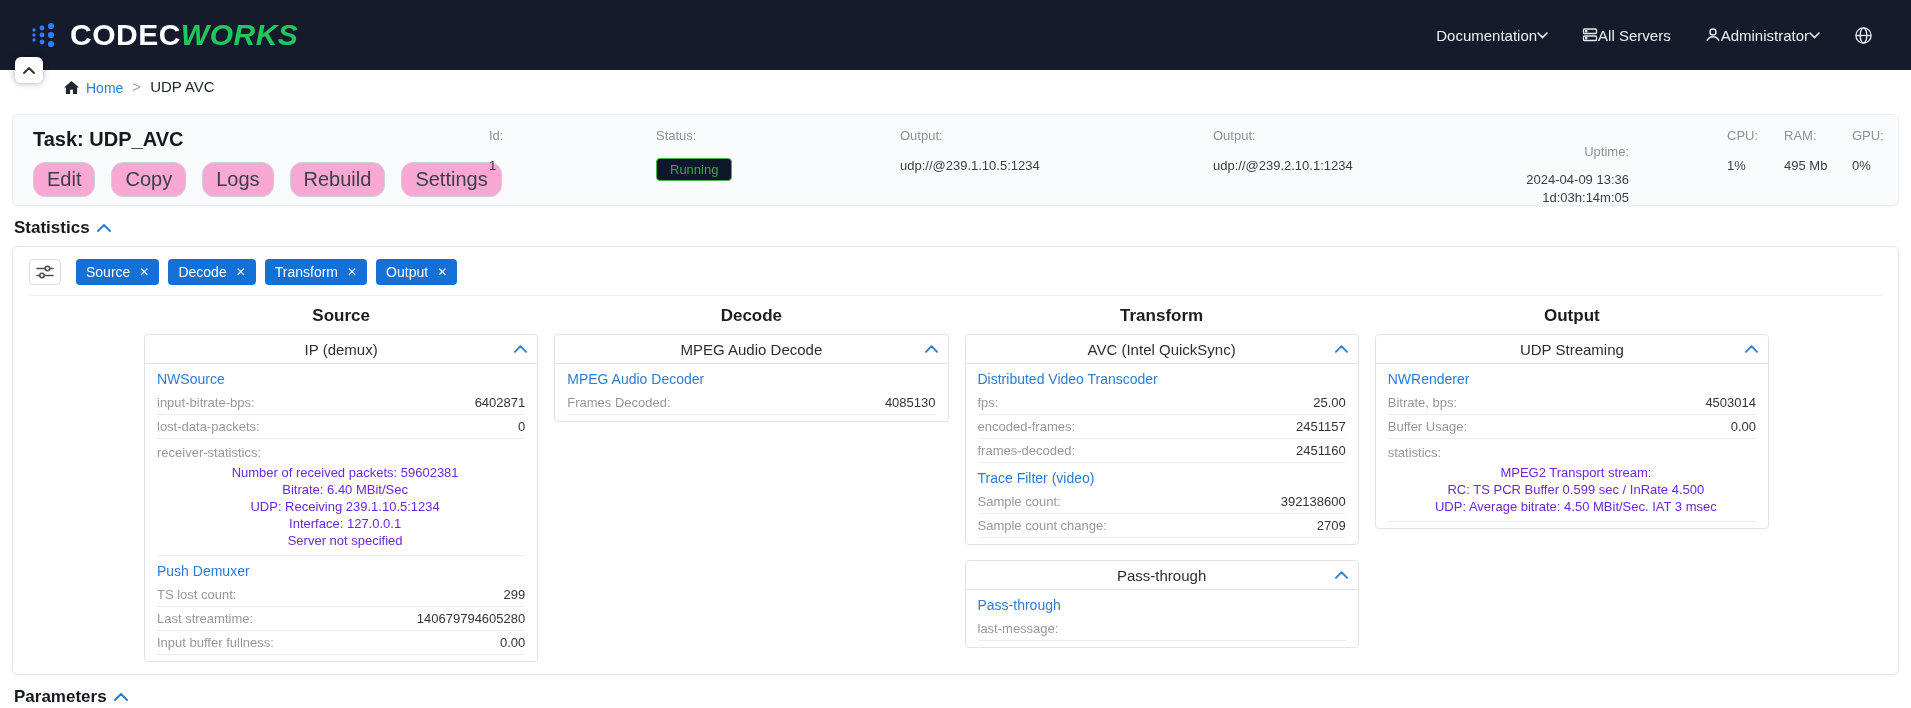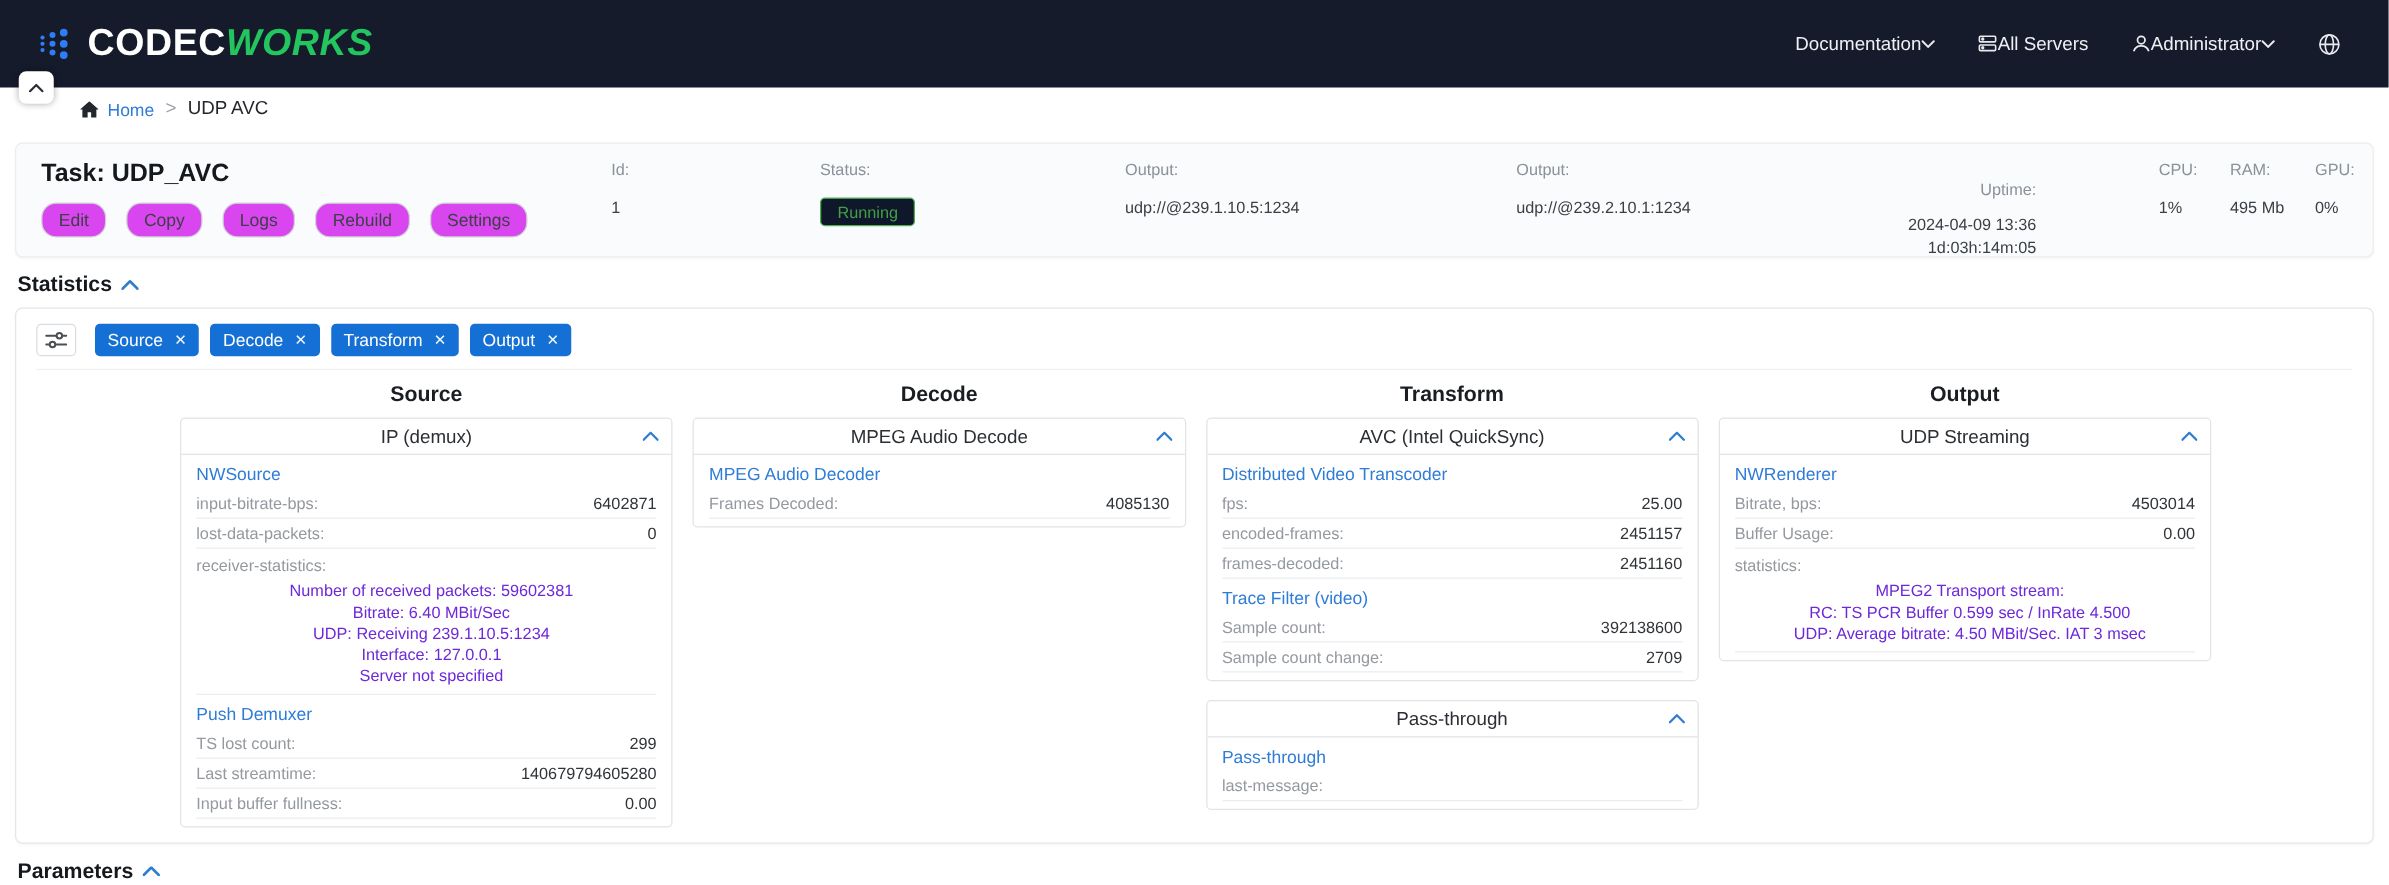--- a/index.html
+++ b/index.html
@@ -26,21 +26,21 @@
   .breadcrumb .link { display:flex; align-items:center; gap:7px; cursor:pointer; }
   .crumb-sep { color:#9aa0a8; }
 
   
   .task-card { position:relative; margin:12px 12px 0; height:92px;
     background:#fafbfc; border:1px solid #ebedf0; border-radius:6px;
     box-shadow:0 1px 2px rgba(0,0,0,.04); }
   .task-left { position:absolute; left:20px; top:13px; }
   .task-title { font-size:20px; font-weight:bold; color:#15181c; }
   .task-buttons { display:flex; gap:16px; margin-top:11px; }
-  .btn { font-family:inherit; font-size:14px; padding:5px 13px; background:#d946ef;
+  .btn { font-family:inherit; font-size:20px; padding:5px 13px; background:#f9a8d4;
     border:1px solid #cfd2d6; border-radius:12px; color:#3c4045; cursor:pointer; }
   .field { position:absolute; top:13px; }
   .field .lbl { font-size:13px; color:#8b919a; }
   .field .val { font-size:13px; color:#3a3f45; margin-top:15px; }
   .field-uptime { text-align:right;margin-top:16px; }
   .field-uptime .val { line-height:1.4; margin-top:12px; }
   .badge-running { display:inline-block; padding:3px 13px; border:1px solid #4caf50;
     color:#43a047; border-radius:4px; font-size:13px; background:#0f172a; }
 
   

